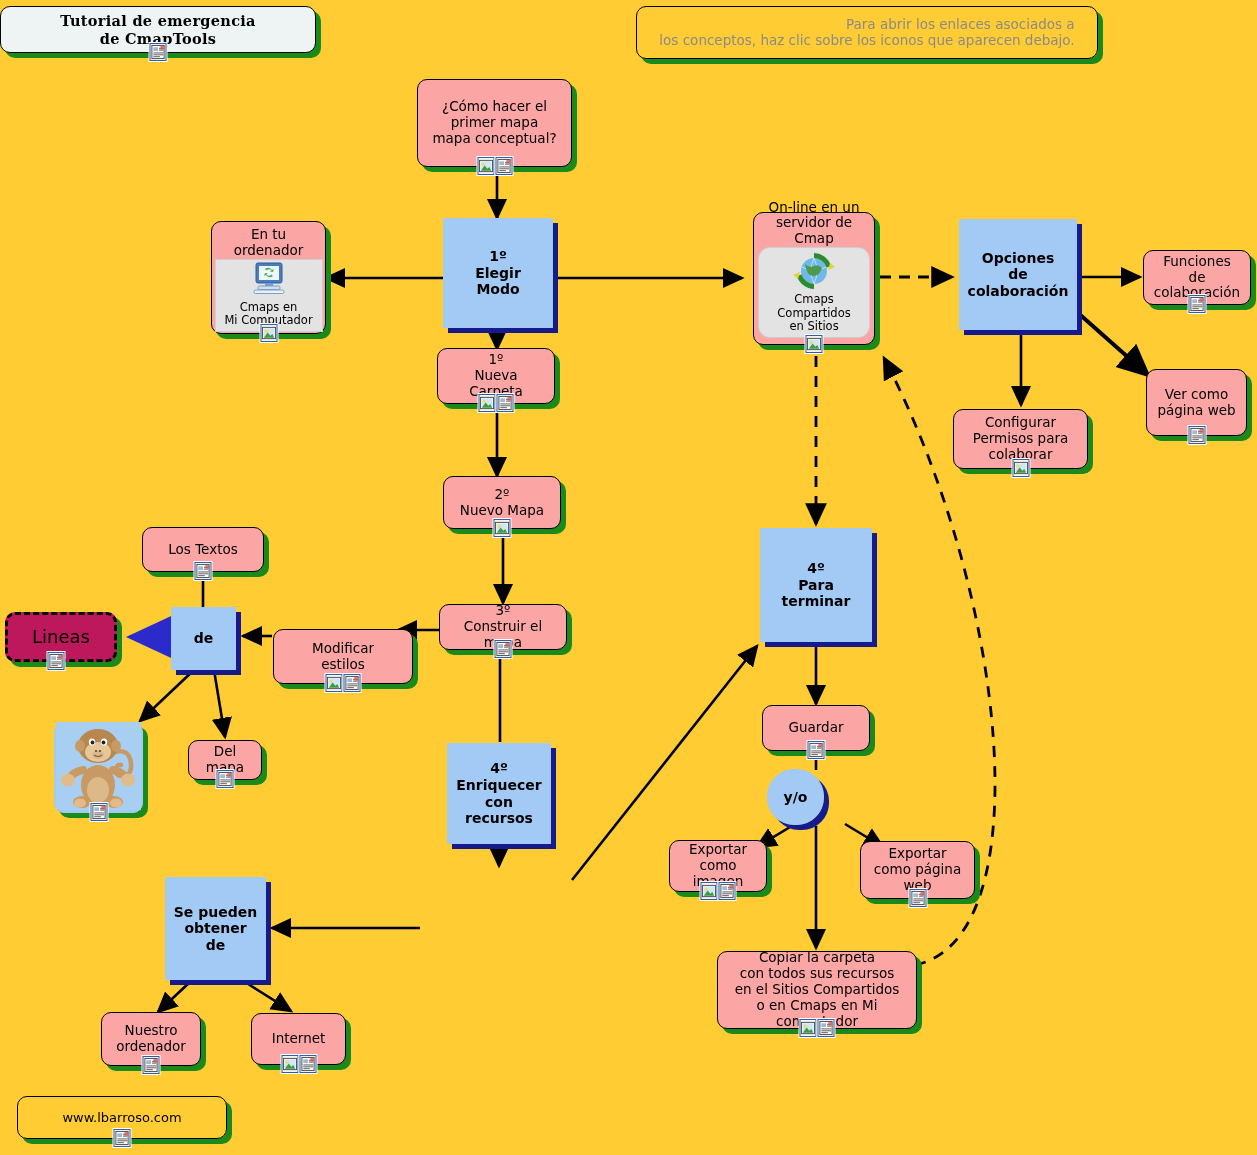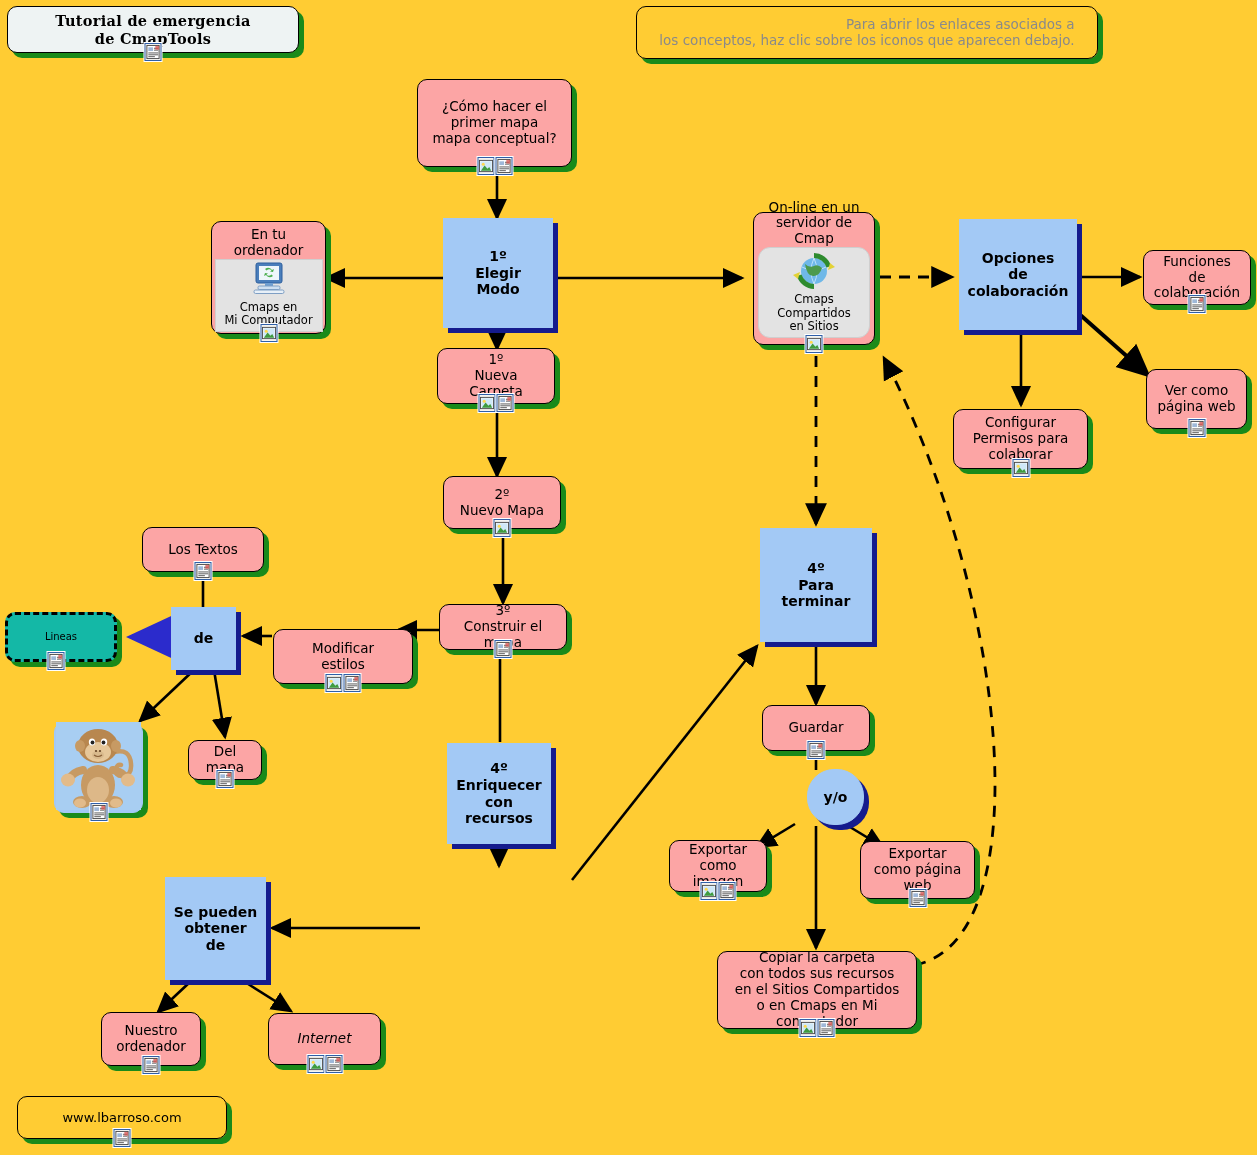--- a/index.html
+++ b/index.html
@@ -52,25 +52,25 @@
     background:transparent;
     border:1.5px solid #000;
     border-radius:10px;
     box-shadow:5px 5px 0 0 #1a8a1a;
     font-size:13.5px;
     padding:6px 8px;
   }
   .n-clear.note .label{color:#8a8a8a;font-size:13.5px;text-align:right;}
   
   .n-dashed{
-    background:#14b8a6;
+    background:#be185d;
     border:3px dashed #000;
     border-radius:10px;
     box-shadow:5px 5px 0 0 #1a8a1a;
-    font-size:10px;
+    font-size:18px;
     padding:6px 8px;
   }
   
   .n-title{
     background:#eef3f3;
     border:1.5px solid #000;
     border-radius:10px;
     box-shadow:5px 5px 0 0 #1a8a1a;
     font-family:"DejaVu Serif", serif;
     font-weight:bold;
@@ -198,21 +198,21 @@
     <g stroke="#000" stroke-width="2.8" fill="none" stroke-dasharray="11 8">
 
       <path d="M880,277 L952,277" stroke-dasharray="11 8" marker-end="url(#ah)"></path>
 
       <path d="M816,356 L816,524" marker-end="url(#ah)" stroke-dasharray="11 9"></path>
 
       <path d="M915,965 C1040,940 1010,600 884,358" marker-end="url(#ah)" stroke-dasharray="11 9"></path>
     </g>
   </svg>
 
-  <div class="node n-title" style="left:7px;top:6px;width:292px;height:47px;justify-content:center;">
+  <div class="node n-title" style="left:0;top:6px;width:316px;height:47px;justify-content:center;">
     <span class="label">Tutorial de emergencia
 de CmapTools</span>
     <span class="icons">
       <a class="ricon">
         <svg viewBox="0 0 16 16">
             <rect x="1.5" y="1" width="13" height="14" fill="#fff" stroke="#4a4a4a" stroke-width="1"></rect>
             <rect x="3" y="3" width="5" height="4" fill="#9fb8d8"></rect>
             <g fill="#555">
               <rect x="9" y="3.5" width="4.5" height="1"></rect>
               <rect x="9" y="5.5" width="4.5" height="1"></rect>
@@ -346,21 +346,21 @@
               <rect x="3" y="8.5" width="10.5" height="1"></rect>
               <rect x="3" y="10.5" width="10.5" height="1"></rect>
               <rect x="3" y="12.5" width="7" height="1"></rect>
             </g>
             <rect x="10.5" y="1.5" width="4" height="4" fill="#d9534f" opacity=".75"></rect>
           </svg>
       </a>
     </span>
   </div>
 
-  <div class="node n-white" style="left:1146px;top:369px;width:101px;height:60px;">
+  <div class="node n-white" style="left:1146px;top:369px;width:101px;height:67px;">
     <span class="label">Ver como
 página web</span>
     <span class="icons">
       <a class="ricon">
         <svg viewBox="0 0 16 16">
             <rect x="1.5" y="1" width="13" height="14" fill="#fff" stroke="#4a4a4a" stroke-width="1"></rect>
             <rect x="3" y="3" width="5" height="4" fill="#9fb8d8"></rect>
             <g fill="#555">
               <rect x="9" y="3.5" width="4.5" height="1"></rect>
               <rect x="9" y="5.5" width="4.5" height="1"></rect>
@@ -627,21 +627,21 @@
               <rect x="3" y="8.5" width="10.5" height="1"></rect>
               <rect x="3" y="10.5" width="10.5" height="1"></rect>
               <rect x="3" y="12.5" width="7" height="1"></rect>
             </g>
             <rect x="10.5" y="1.5" width="4" height="4" fill="#d9534f" opacity=".75"></rect>
           </svg>
       </a>
     </span>
   </div>
 
-  <div class="node n-white" style="left:268px;top:1013px;width:113px;height:52px;font-style:italic;">
+  <div class="node n-white" style="left:251px;top:1013px;width:95px;height:52px;">
     <span class="label">Internet</span>
     <span class="icons">
       <a class="ricon">
         <svg viewBox="0 0 16 16">
             <rect x="1" y="2" width="14" height="12" fill="#fff" stroke="#4a4a4a" stroke-width="1"></rect>
             <rect x="2" y="3" width="12" height="10" fill="#cfe8f7"></rect>
             <circle cx="5" cy="6" r="1.6" fill="#ffd84d"></circle>
             <path d="M2.5 13 L6.5 7.5 L9.5 11 L11.5 9 L13.5 13 Z" fill="#3f9b3f"></path>
           </svg>
       </a>
@@ -681,21 +681,21 @@
               <rect x="3" y="8.5" width="10.5" height="1"></rect>
               <rect x="3" y="10.5" width="10.5" height="1"></rect>
               <rect x="3" y="12.5" width="7" height="1"></rect>
             </g>
             <rect x="10.5" y="1.5" width="4" height="4" fill="#d9534f" opacity=".75"></rect>
           </svg>
       </a>
     </span>
   </div>
 
-  <div class="node n-blue" style="left:807px;top:769px;width:57px;height:56px;border-radius:27px;">
+  <div class="node n-blue" style="left:767px;top:769px;width:57px;height:56px;border-radius:27px;">
     <span class="label">y/o</span>
   </div>
 
   <div class="node n-white" style="left:669px;top:840px;width:98px;height:52px;">
     <span class="label">Exportar
 como imagen</span>
     <span class="icons">
       <a class="ricon">
         <svg viewBox="0 0 16 16">
             <rect x="1" y="2" width="14" height="12" fill="#fff" stroke="#4a4a4a" stroke-width="1"></rect>

